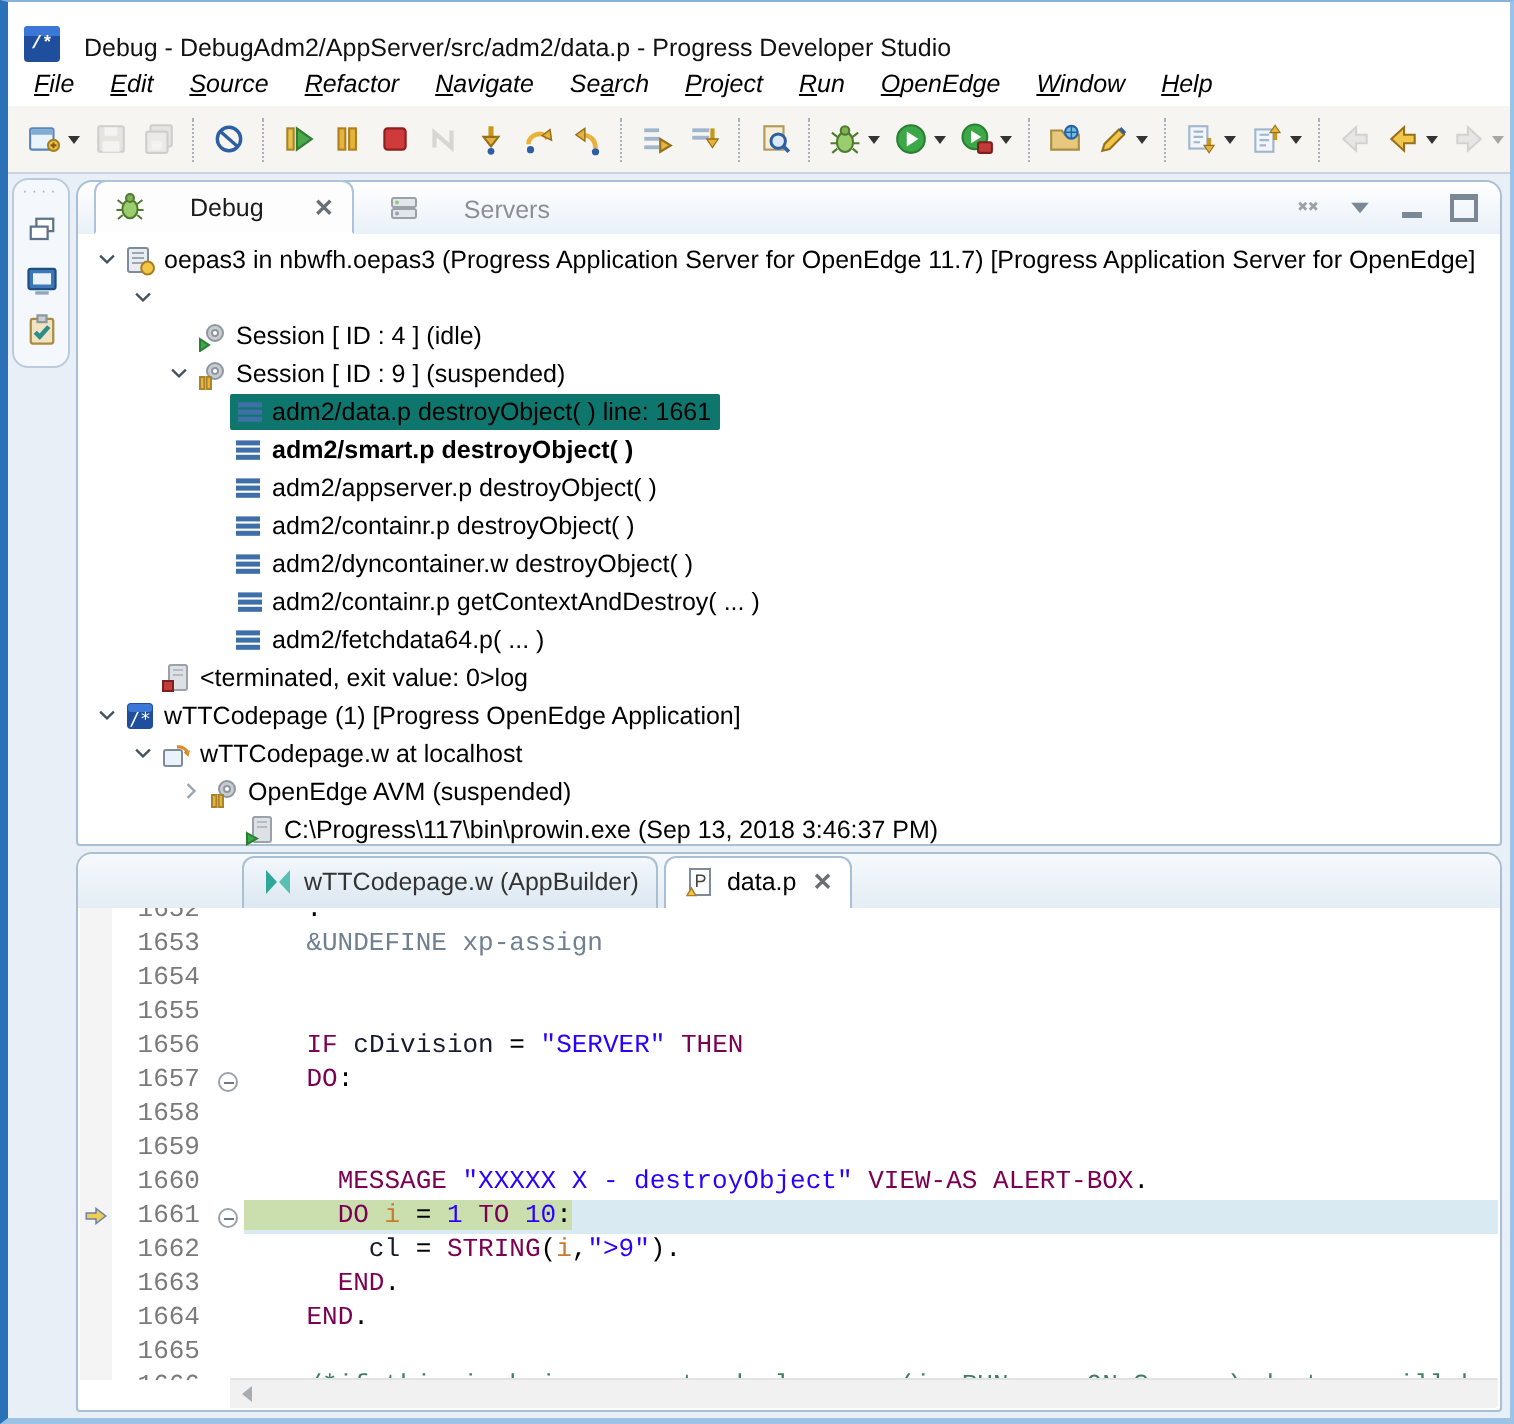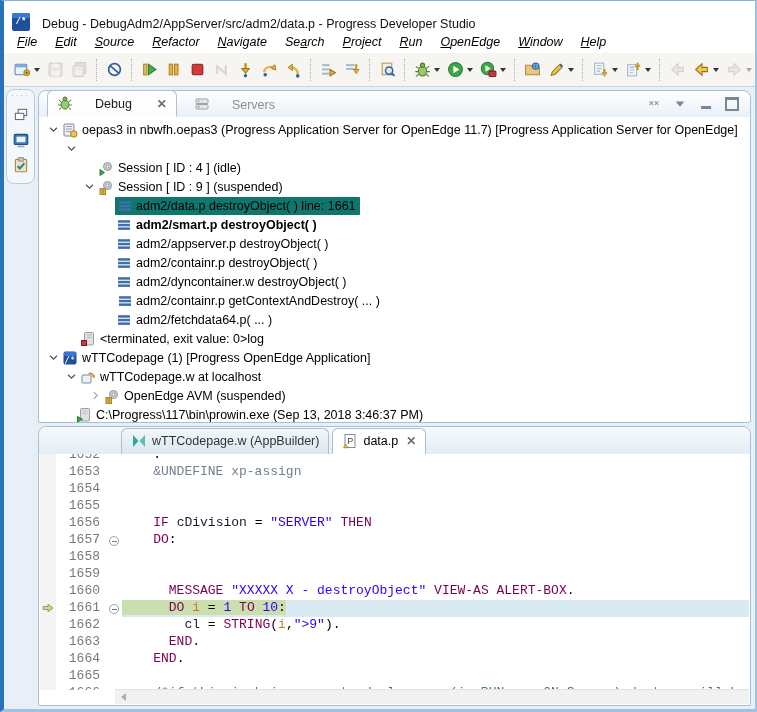--- a/index.html
+++ b/index.html
@@ -540,21 +540,21 @@
             <span class="hit">
               <span class="ticon"><svg viewBox="0 0 16 16" xmlns="http://www.w3.org/2000/svg">
                   <circle cx="9.5" cy="6.5" r="4" fill="#c9cdd2" stroke="#8f979e"></circle>
                   <circle cx="9.5" cy="6.5" r="1.5" fill="#fff" stroke="#8f979e"></circle>
                   <rect x="2" y="9.5" width="2.2" height="6" fill="#e8b33c" stroke="#a8842b"></rect>
                   <rect x="5.3" y="9.5" width="2.2" height="6" fill="#e8b33c" stroke="#a8842b"></rect>
                 </svg></span>
               <span class="tlabel">OpenEdge AVM (suspended)</span>
             </span>
           </div>
-          <div class="trow" style="padding-left: 20px;">
+          <div class="trow" style="padding-left: 66px;">
             <span class="texp"></span>
             <span class="hit">
               <span class="ticon"><svg viewBox="0 0 16 16" xmlns="http://www.w3.org/2000/svg">
                   <rect x="4.5" y="1.5" width="9" height="12.5" rx="1" fill="#dde1e5" stroke="#9aa1a8"></rect>
                   <path d="M6.5 4h5M6.5 6.5h5" stroke="#b6bcc2"></path>
                   <path d="M1.5 9.5l5 2.8-5 2.8z" fill="#3da848" stroke="#2b7f34"></path>
                 </svg></span>
               <span class="tlabel">C:\Progress\117\bin\prowin.exe (Sep 13, 2018 3:46:37 PM)</span>
             </span>
           </div>

